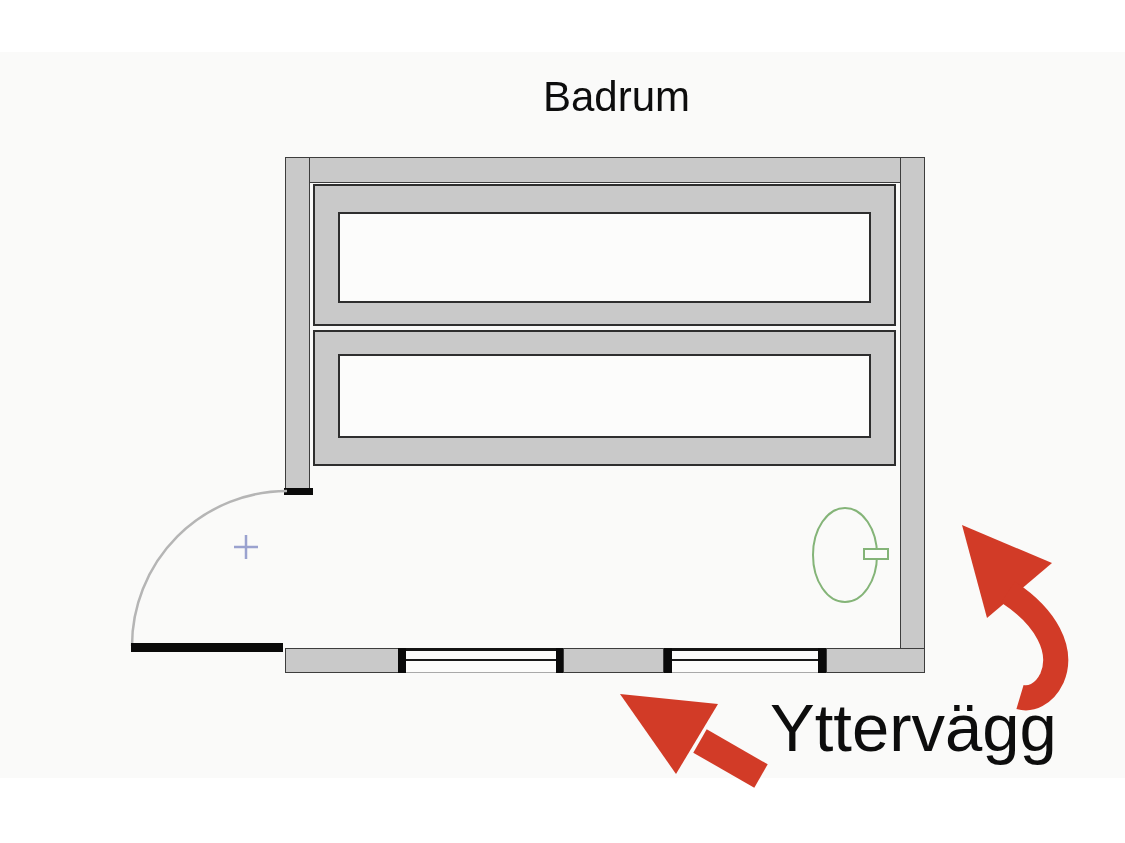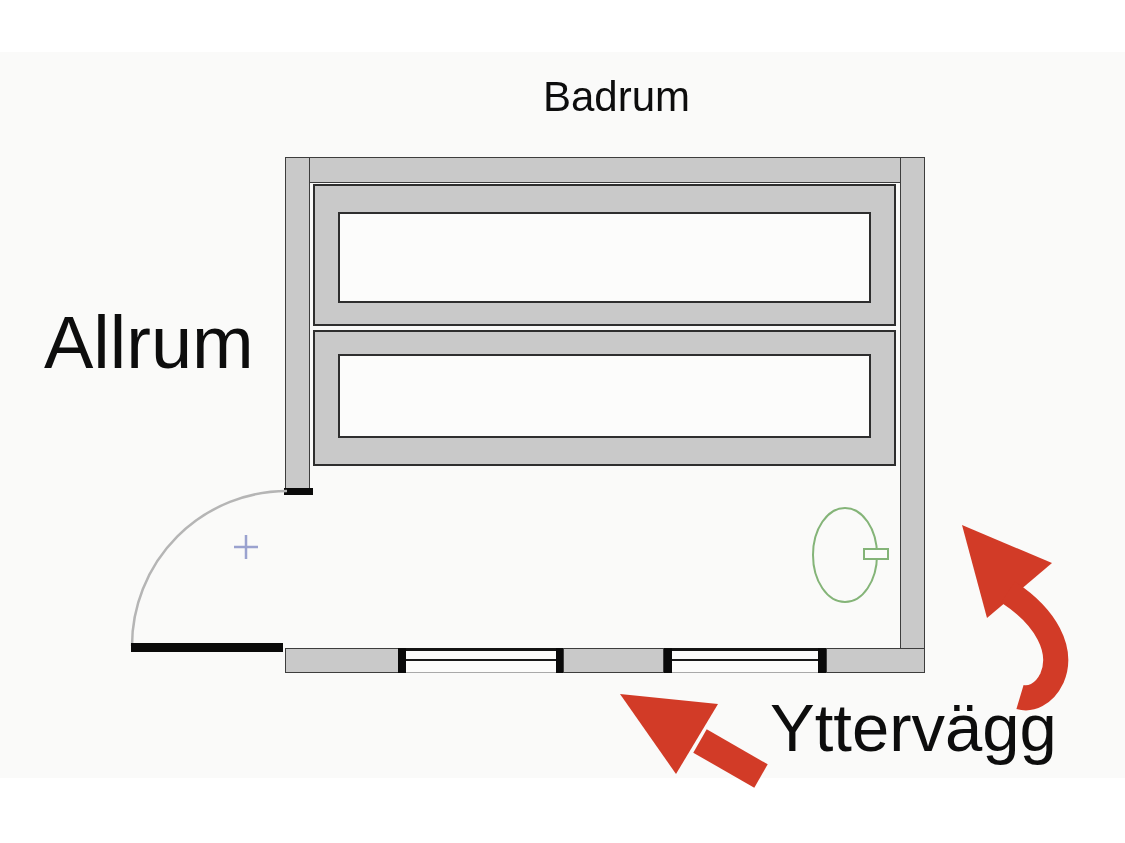--- a/index.html
+++ b/index.html
@@ -40,21 +40,20 @@
   #fixture-inner-lower{left:23px;top:22px;width:533px;height:84px;}
   #overlay{position:absolute;left:0;top:0;width:1125px;height:843px;pointer-events:none;}
 </style>
 </head>
 <body>
 
 <div id="stage">
   <div id="canvas-band"></div>
 
   <div class="label" id="badrum-label">Badrum</div>
-  <div class="label" id="allrum-label">Allrum</div>
   <div class="label" id="yttervagg-label">Yttervägg</div>
 
   <div class="wall" id="top-wall"></div>
   <div class="wall" id="right-wall"></div>
   <div class="wall" id="left-wall"></div>
   <div class="jamb" id="left-wall-jamb"></div>
 
   <div class="wall bseg" id="bottom-seg-1"></div>
   <div class="jamb bjamb" id="jamb-1"></div>
   <div class="window" id="window-1">

